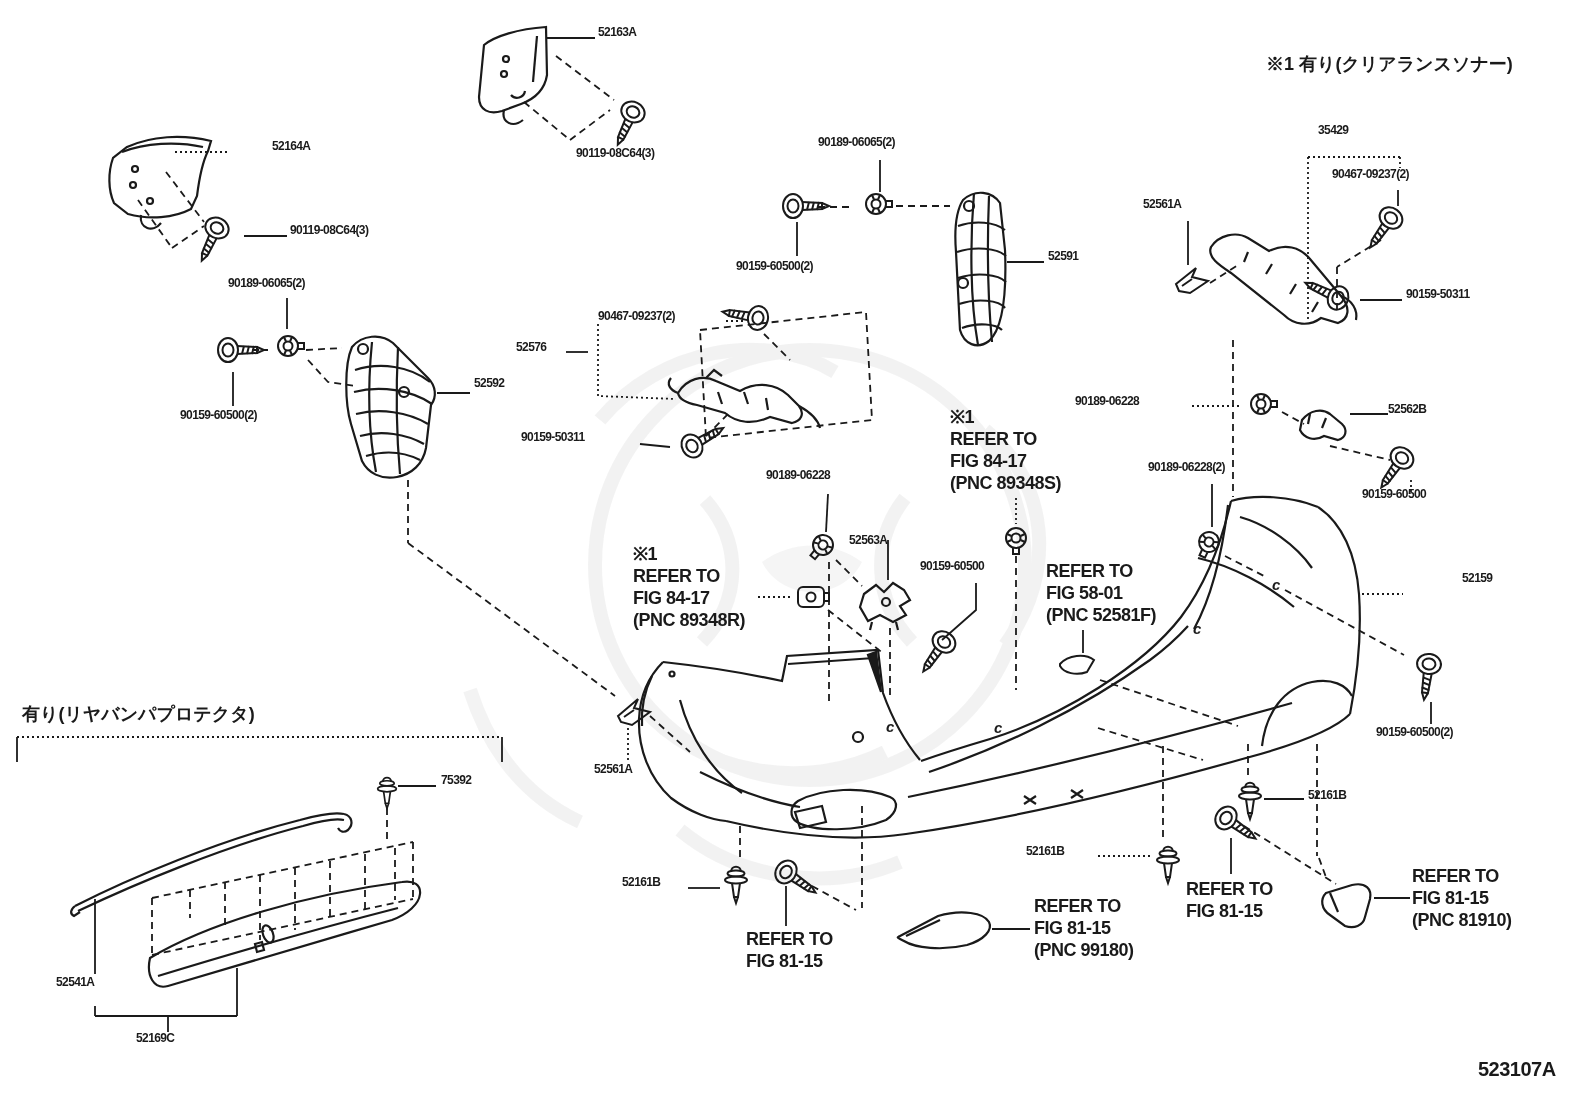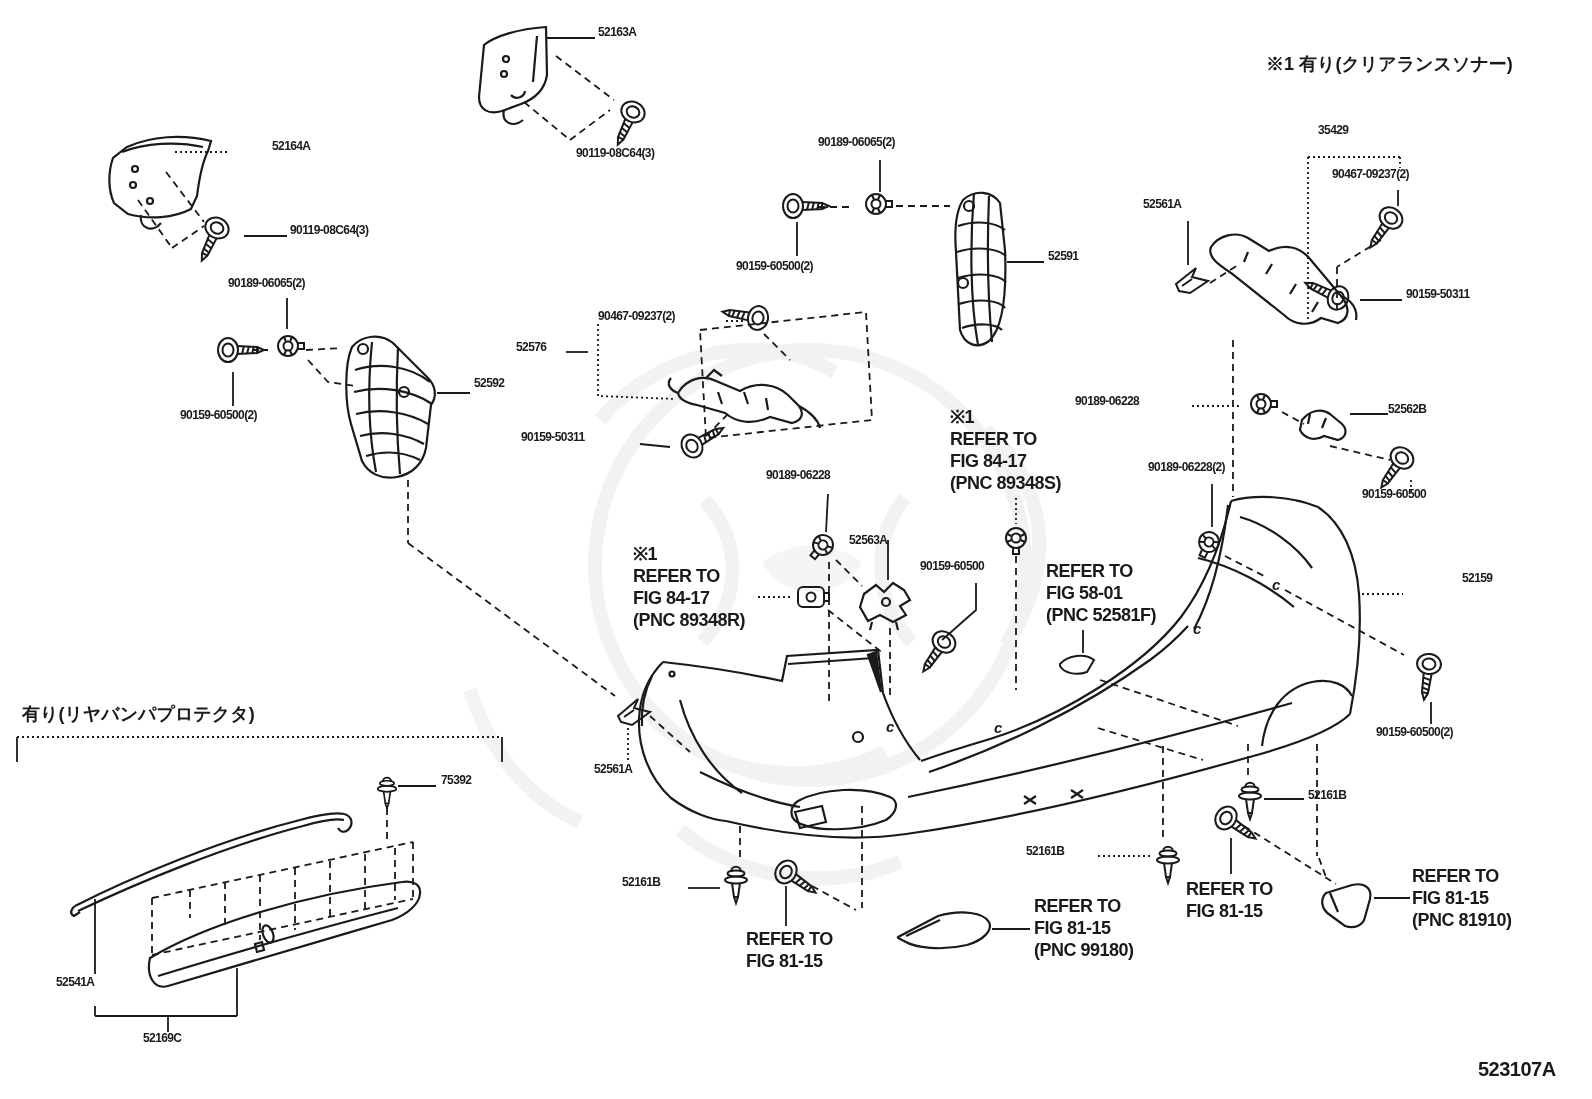--- a/index.html
+++ b/index.html
@@ -389,21 +389,21 @@
       <span class="part-label" style="left: 1462px; top: 572px;">52159</span>
       <span class="part-label" style="left: 849px; top: 534px;">52563A</span>
       <span class="part-label" style="left: 920px; top: 560px;">90159-60500</span>
       <span class="part-label" style="left: 1376px; top: 726px;">90159-60500(2)</span>
       <span class="part-label" style="left: 441px; top: 774px;">75392</span>
       <span class="part-label" style="left: 594px; top: 763px;">52561A</span>
       <span class="part-label" style="left: 622px; top: 876px;">52161B</span>
       <span class="part-label" style="left: 1026px; top: 845px;">52161B</span>
       <span class="part-label" style="left: 1308px; top: 789px;">52161B</span>
       <span class="part-label" style="left: 56px; top: 976px;">52541A</span>
-      <span class="part-label" style="left: 143px; top: 1032px;">52169C</span>
+      <span class="part-label" style="left: 136px; top: 1032px;">52169C</span>
       <div class="ref-block" style="left: 950px; top: 406px;">
         <div>※1</div>
         <div>REFER TO</div>
         <div>FIG 84-17</div>
         <div>(PNC 89348S)</div>
       </div>
       <div class="ref-block" style="left: 633px; top: 543px;">
         <div>※1</div>
         <div>REFER TO</div>
         <div>FIG 84-17</div>

